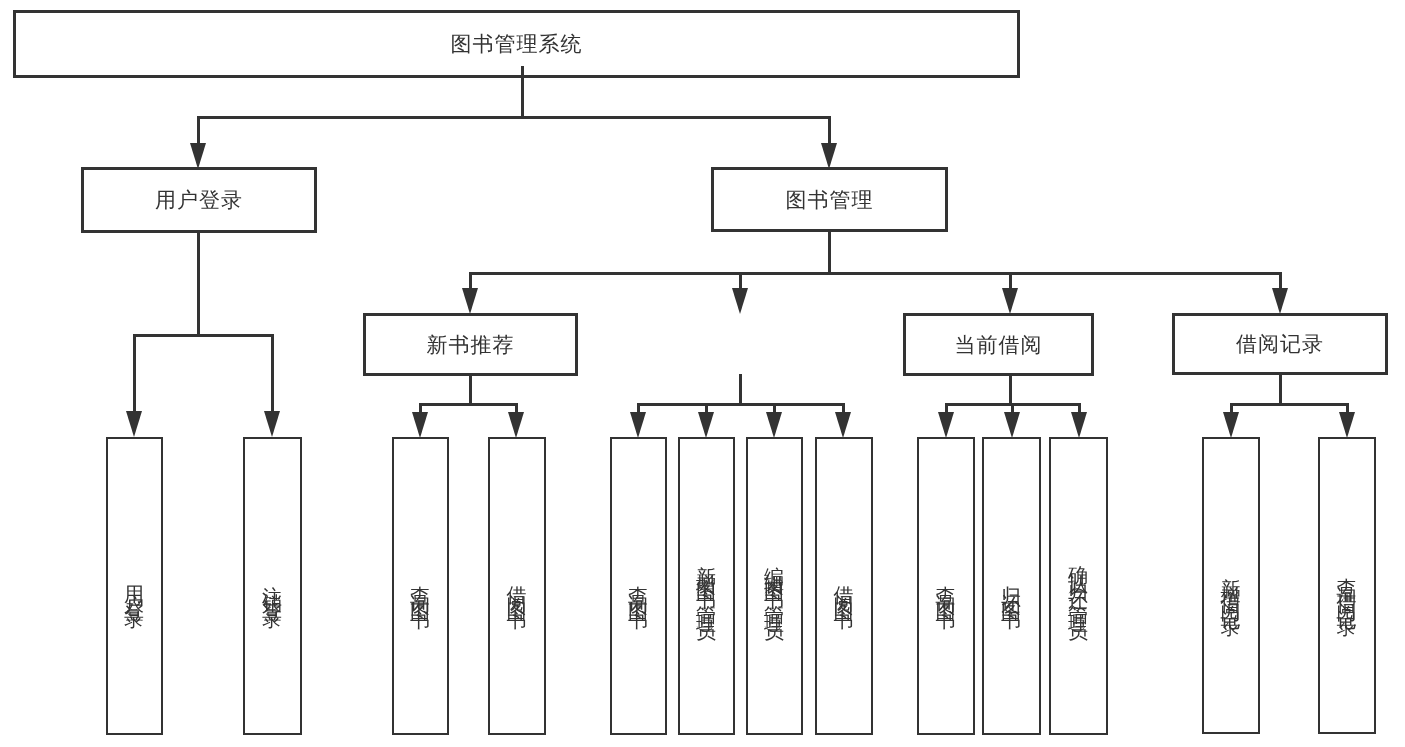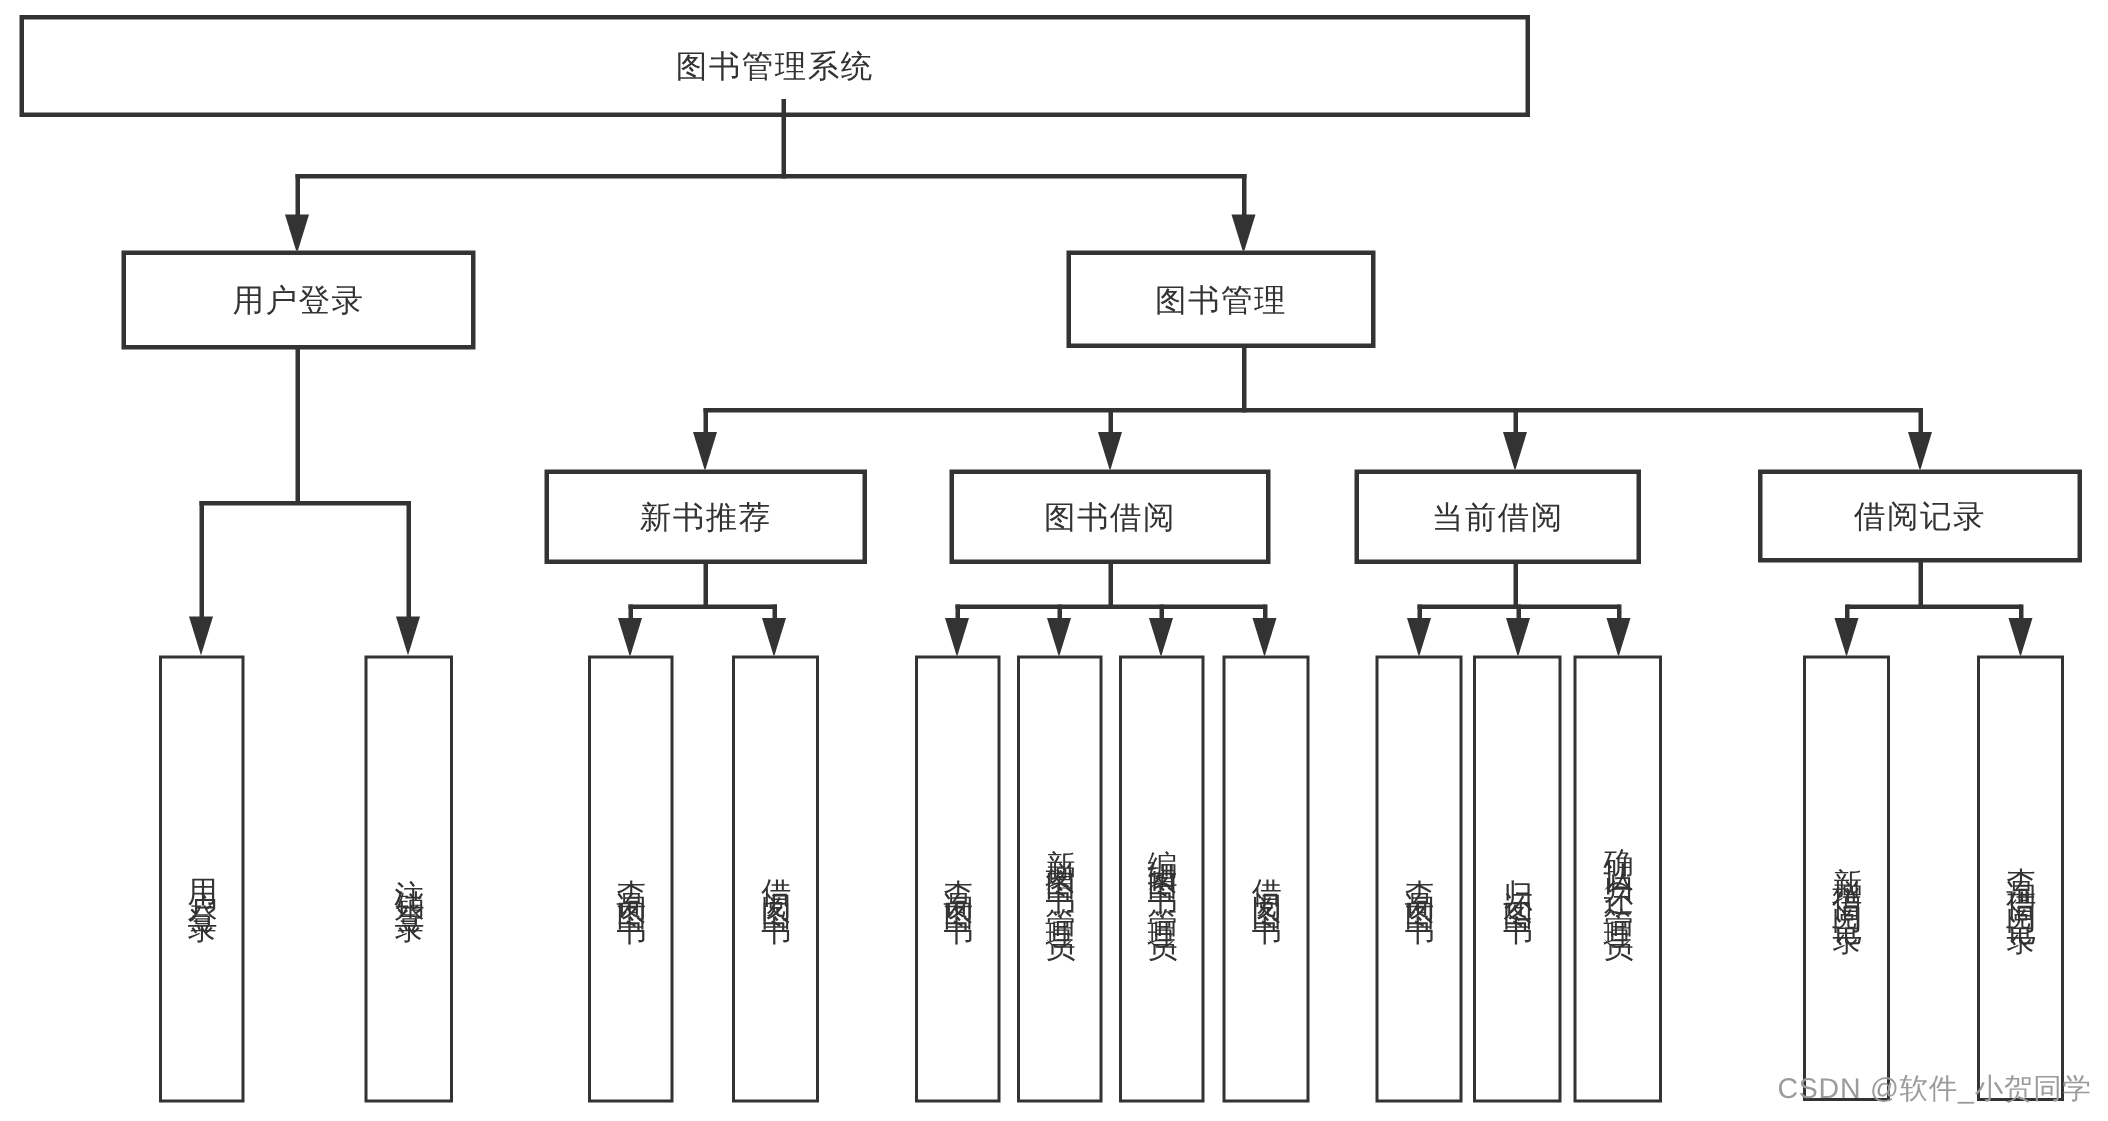--- a/index.html
+++ b/index.html
@@ -38,42 +38,41 @@
   <div class="box hbox" style="left:13px;top:10px;width:1007px;height:68px">图书管理系统</div>
 
   <div class="ln" style="left:521px;top:66px;width:3px;height:53px"></div>
   <div class="ln" style="left:197px;top:116px;width:634px;height:3px"></div>
   <div class="ln" style="left:197px;top:116px;width:3px;height:30px"></div>
   <div class="ah" style="left:190px;top:143px"></div>
   <div class="ln" style="left:828px;top:116px;width:3px;height:30px"></div>
   <div class="ah" style="left:821px;top:143px"></div>
 
   <div class="box hbox" style="left:81px;top:167px;width:236px;height:66px">用户登录</div>
-  <div class="box hbox" style="left:711px;top:167px;width:206px;height:65px">图书管理</div>
+  <div class="box hbox" style="left:711px;top:167px;width:237px;height:65px">图书管理</div>
 
   <div class="ln" style="left:197px;top:231px;width:3px;height:105px"></div>
   <div class="ln" style="left:133px;top:334px;width:141px;height:3px"></div>
   <div class="ln" style="left:133px;top:334px;width:3px;height:78px"></div>
   <div class="ah" style="left:126px;top:411px"></div>
   <div class="ln" style="left:271px;top:334px;width:3px;height:78px"></div>
   <div class="ah" style="left:264px;top:411px"></div>
 
   <div class="ln" style="left:828px;top:230px;width:3px;height:45px"></div>
   <div class="ln" style="left:469px;top:272px;width:813px;height:3px"></div>
   <div class="ln" style="left:469px;top:272px;width:3px;height:18px"></div>
   <div class="ah" style="left:462px;top:288px"></div>
   <div class="ln" style="left:739px;top:272px;width:3px;height:18px"></div>
   <div class="ah" style="left:732px;top:288px"></div>
   <div class="ln" style="left:1009px;top:272px;width:3px;height:18px"></div>
   <div class="ah" style="left:1002px;top:288px"></div>
   <div class="ln" style="left:1279px;top:272px;width:3px;height:18px"></div>
   <div class="ah" style="left:1272px;top:288px"></div>
 
   <div class="box hbox" style="left:363px;top:313px;width:215px;height:63px">新书推荐</div>
-  <div class="box hbox" style="left:633px;top:313px;width:214px;height:63px">图书借阅</div>
   <div class="box hbox" style="left:903px;top:313px;width:191px;height:63px">当前借阅</div>
   <div class="box hbox" style="left:1172px;top:313px;width:216px;height:62px">借阅记录</div>
 
   <div class="ln" style="left:469px;top:374px;width:3px;height:32px"></div>
   <div class="ln" style="left:419px;top:403px;width:99px;height:3px"></div>
   <div class="ln" style="left:419px;top:403px;width:3px;height:11px"></div>
   <div class="ah" style="left:412px;top:412px"></div>
   <div class="ln" style="left:515px;top:403px;width:3px;height:11px"></div>
   <div class="ah" style="left:508px;top:412px"></div>
 
@@ -115,15 +114,14 @@
   <div class="box vbox" style="left:746px;top:437px;width:57px;height:298px">编辑图书（管理员）</div>
   <div class="box vbox" style="left:815px;top:437px;width:58px;height:298px">借阅图书</div>
 
   <div class="box vbox" style="left:917px;top:437px;width:58px;height:298px">查询图书</div>
   <div class="box vbox" style="left:982px;top:437px;width:59px;height:298px">归还图书</div>
   <div class="box vbox" style="left:1049px;top:437px;width:59px;height:298px">确认归还（管理员）</div>
 
   <div class="box vbox" style="left:1202px;top:437px;width:58px;height:297px">新增借阅记录</div>
   <div class="box vbox" style="left:1318px;top:437px;width:58px;height:297px">查询借阅记录</div>
 
-  <div class="wm">CSDN @软件_小贺同学</div>
 
 </div>
 
 </body></html>

